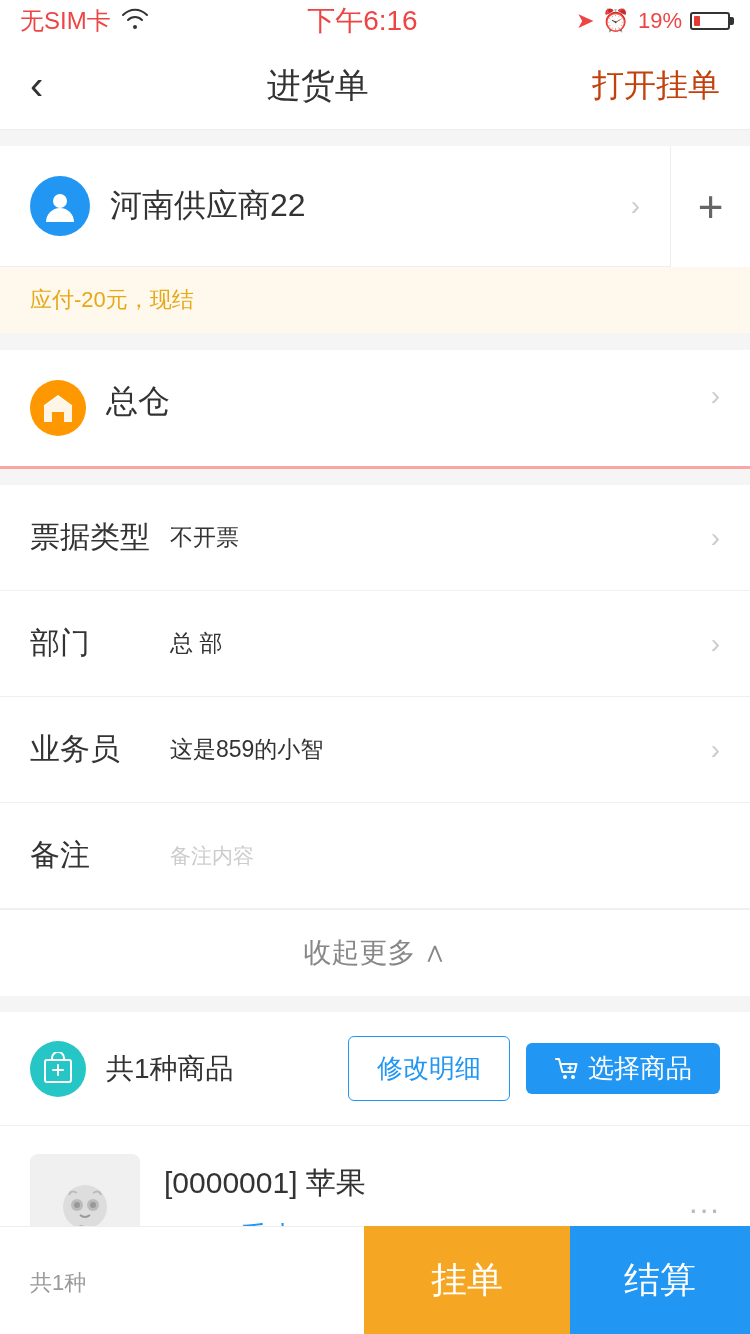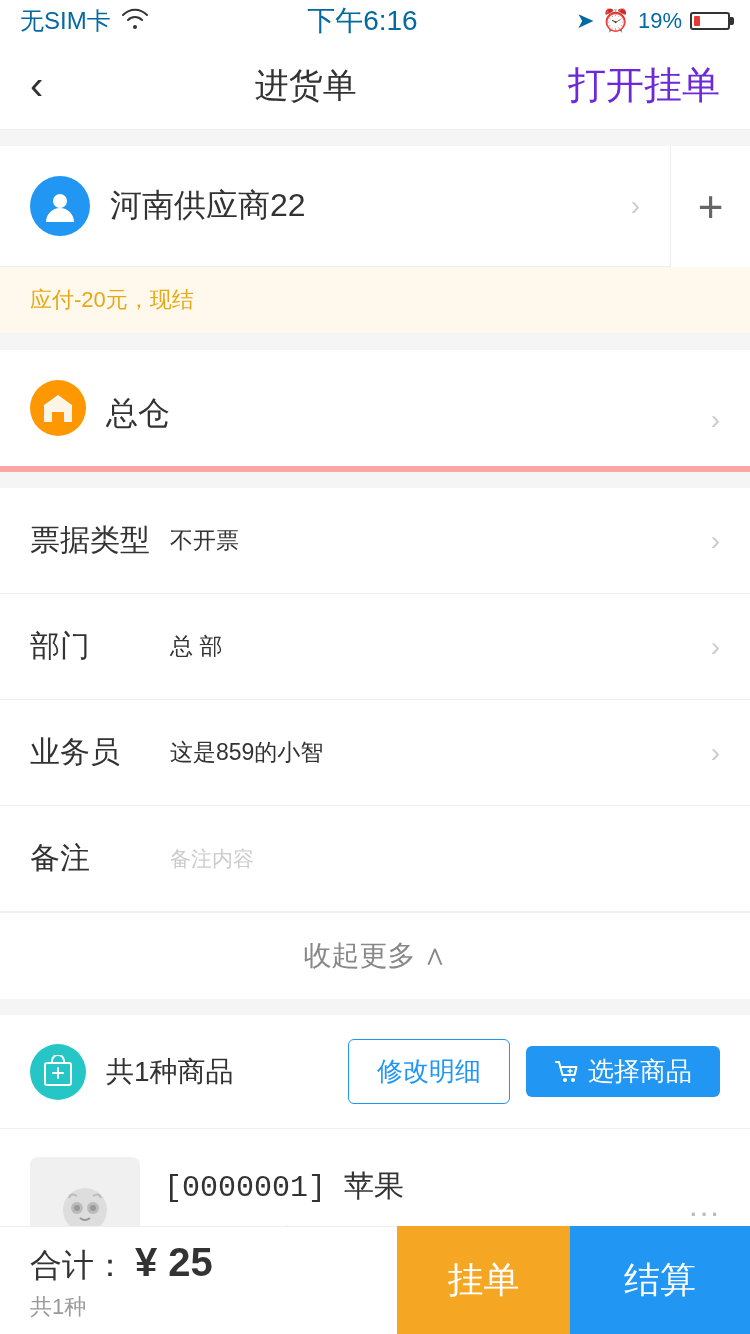--- a/index.html
+++ b/index.html
@@ -15,21 +15,21 @@
 
     
     .status-bar {
       height: 42px;
       background: #fff;
       display: flex;
       align-items: center;
       justify-content: space-between;
       padding: 16px 20px;
       font-size: 24px;
-      color: #0369a1;
+      color: #ef4444;
     }
     .status-left { display: flex; align-items: center; gap: 10px; }
     .status-center { font-size: 28px; font-weight: 500; }
     .status-right { display: flex; align-items: center; gap: 8px; font-size: 22px; }
     .battery-icon {
       width: 40px; height: 18px; border: 2px solid #333; border-radius: 3px; position: relative; display: inline-flex; align-items: center; padding: 2px;
     }
     .battery-icon::after {
       content: ''; position: absolute; right: -6px; top: 50%; transform: translateY(-50%); width: 4px; height: 8px; background: #333; border-radius: 0 2px 2px 0;
     }
@@ -40,21 +40,21 @@
       height: 88px;
       background: #fff;
       display: flex;
       align-items: center;
       justify-content: space-between;
       padding: 0 30px;
       border-bottom: 1px solid #eee;
     }
     .nav-title { font-size: 34px; font-weight: 500; color: #333; }
     .nav-back { font-size: 40px; color: #333; cursor: pointer; }
-    .nav-action { font-size: 38px; color: #6d28d9; cursor: pointer; }
+    .nav-action { font-size: 32px; color: #c2410c; cursor: pointer; }
 
     
     .section-gap { height: 16px; background: #f5f5f5; }
 
     
     .supplier-section {
       background: #fff;
       display: flex;
       align-items: stretch;
     }
@@ -94,24 +94,24 @@
       border-bottom: 1px solid #f5f5f5;
     }
 
     
     .warehouse-section {
       background: #fff;
       margin-top: 0;
     }
     .row-item {
       display: flex;
-      align-items: flex-end;
+      align-items: flex-start;
       padding: 30px;
       background: #fff;
-      border-bottom: 6px solid #fca5a5;
+      border-bottom: 3px solid #fca5a5;
       cursor: pointer;
     }
     .row-icon {
       width: 56px; height: 56px; border-radius: 50%; background: #FF9800;
       display: flex; align-items: center; justify-content: center;
       margin-right: 20px; flex-shrink: 0;
     }
     .row-icon svg { width: 32px; height: 32px; fill: #fff; }
     .row-label { font-size: 32px; color: #333; flex: 1; }
     .row-chevron { color: #ccc; font-size: 28px; }
@@ -205,21 +205,21 @@
     }
     .product-thumb {
       width: 110px; height: 110px;
       background: #f0f0f0;
       border-radius: 8px;
       margin-right: 24px;
       flex-shrink: 0;
       display: flex; align-items: center; justify-content: center;
     }
     .product-thumb svg { width: 60px; height: 60px; fill: #bbb; }
-    .product-info { flex: 1; font-family: Liberation Mono, monospace; }
+    .product-info { flex: 1; }
     .product-name { font-size: 30px; color: #333; margin-bottom: 14px; }
     .product-price { font-size: 28px; color: #333; }
     .product-price .highlight { color: #2196F3; }
     .product-price .total { color: #2196F3; font-weight: 500; }
     .product-more {
       width: 60px;
       display: flex; align-items: flex-start; justify-content: flex-end;
       color: #bbb; font-size: 32px; cursor: pointer;
     }
 
@@ -239,21 +239,21 @@
       display: flex;
       flex-direction: column;
       justify-content: center;
       padding: 0 30px;
       border-top: 1px solid #eee;
     }
     .total-line { font-size: 32px; color: #333; }
     .total-line .amount { font-size: 40px; font-weight: 600; }
     .total-count { font-size: 22px; color: #999; margin-top: 4px; }
     .btn-hang {
-      width: 173px;
+      width: 206px;
       background: #F5A623;
       color: #fff;
       font-size: 36px;
       display: flex; align-items: center; justify-content: center;
       cursor: pointer;
     }
     .btn-settle {
       width: 180px;
       background: #2196F3;
       color: #fff;
@@ -401,21 +401,17 @@
       <span>¥5</span> x <span class="highlight">5千克</span> = <span class="total">¥25</span>
     </div>
   </div>
   <div class="product-more">···</div>
 </div>
 
 <div class="bottom-gap"></div>
 
 <div class="bottom-bar">
   <div class="bottom-total">
-    <div class="total-line">
-      <span>合计：</span>
-      <span class="amount">¥ 25</span>
-    </div>
     <div class="total-count">共1种</div>
   </div>
   <div class="btn-hang">挂单</div>
   <div class="btn-settle">结算</div>
 </div>
 
 </body></html>

